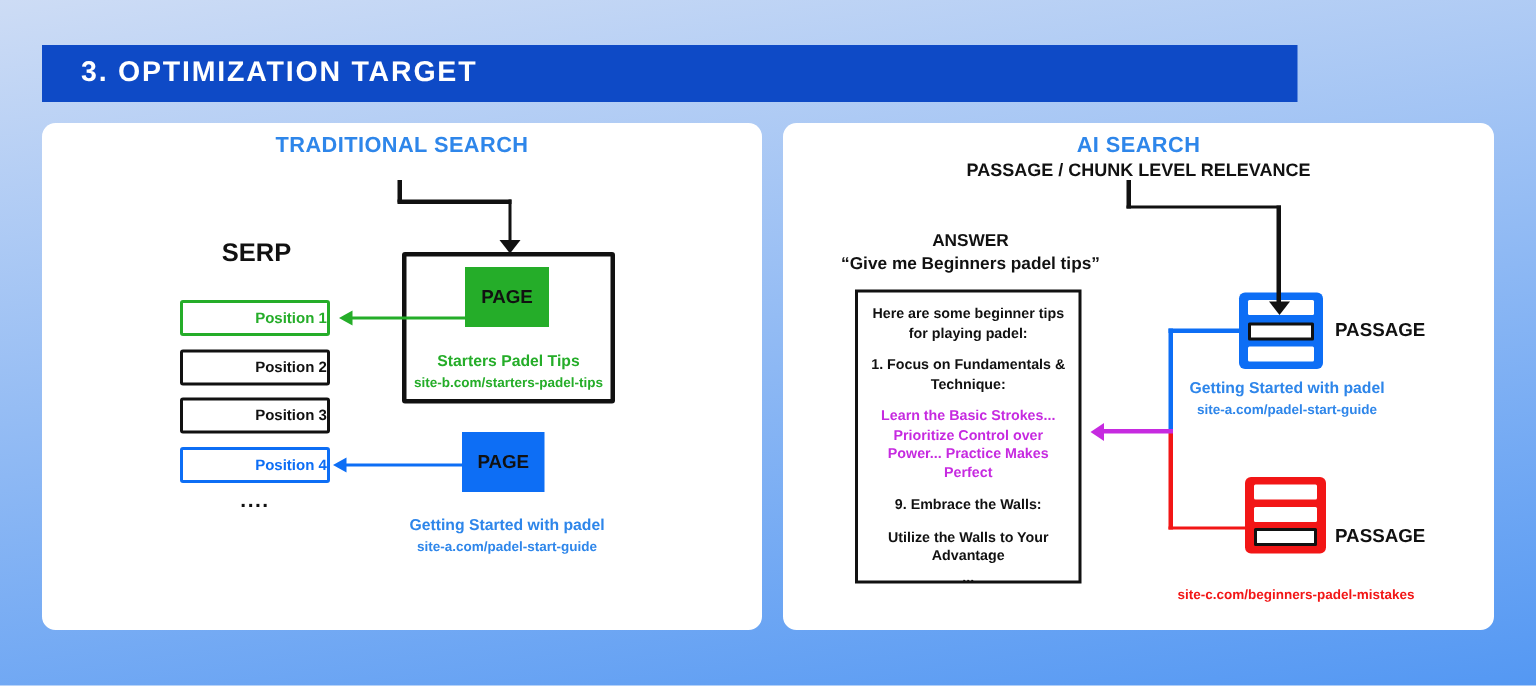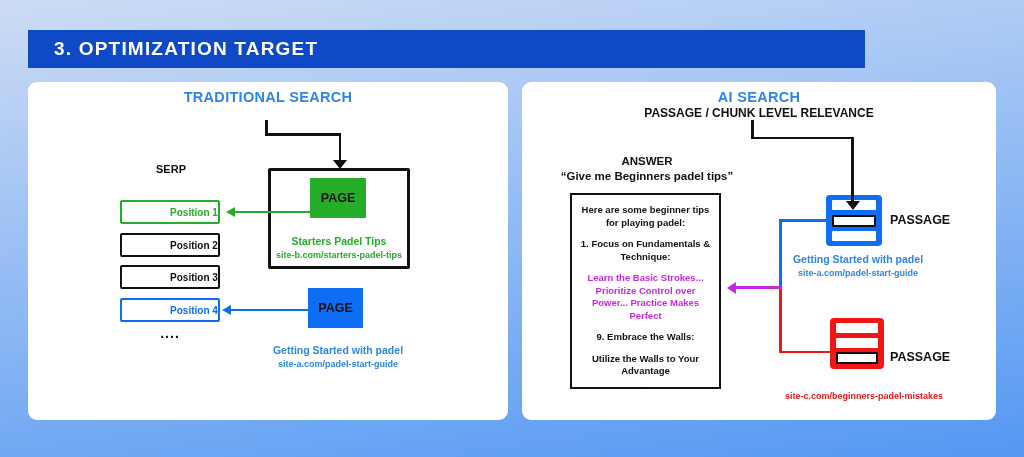--- a/index.html
+++ b/index.html
@@ -22,21 +22,21 @@
            color:var(--link_blue);letter-spacing:.3px;}
   .p-sub{top:24px;left:0;width:100%;text-align:center;font-size:12px;font-weight:800;color:var(--ink);}
   .ln{position:absolute;background:var(--ink);}
   .ln-green{background:var(--green);} .ln-blue{background:var(--accent_blue);}
   .ln-red{background:var(--red);} .ln-magenta{background:var(--magenta);}
   .tri{position:absolute;width:0;height:0;}
   .tri-down{border-left:7px solid transparent;border-right:7px solid transparent;border-top:9px solid var(--ink);}
   .tri-left-green{border-top:5.5px solid transparent;border-bottom:5.5px solid transparent;border-right:9px solid var(--green);}
   .tri-left-blue{border-top:5.5px solid transparent;border-bottom:5.5px solid transparent;border-right:9px solid var(--accent_blue);}
   .tri-left-magenta{border-top:6px solid transparent;border-bottom:6px solid transparent;border-right:9px solid var(--magenta);}
-  .serp-head{left:38px;top:80px;width:210px;text-align:center;font-size:11px;font-weight:800;
+  .serp-head{left:38px;top:80px;width:210px;text-align:center;font-size:17px;font-weight:800;
              color:var(--ink);line-height:14.5px;}
   .pos{left:92px;width:100px;height:24px;border:2.5px solid var(--ink);border-radius:2px;
        display:flex;align-items:center;justify-content:center;font-size:10px;font-weight:800;color:var(--ink);padding-left:48px;}
   .pos-green{border-color:var(--green);color:var(--green);}
   .pos-blue{border-color:var(--accent_blue);color:var(--accent_blue);}
   .pos1{top:118px;} .pos2{top:151px;} .pos3{top:183px;} .pos4{top:216px;}
   .dots{left:92px;top:243px;width:100px;text-align:center;font-size:14px;font-weight:800;
         color:var(--ink);letter-spacing:1px;}
   .big-box{left:240px;top:86px;width:142px;height:101px;border:3.5px solid var(--ink);border-radius:2px;}
   .page-square{width:56px;height:40px;display:flex;align-items:center;justify-content:center;

